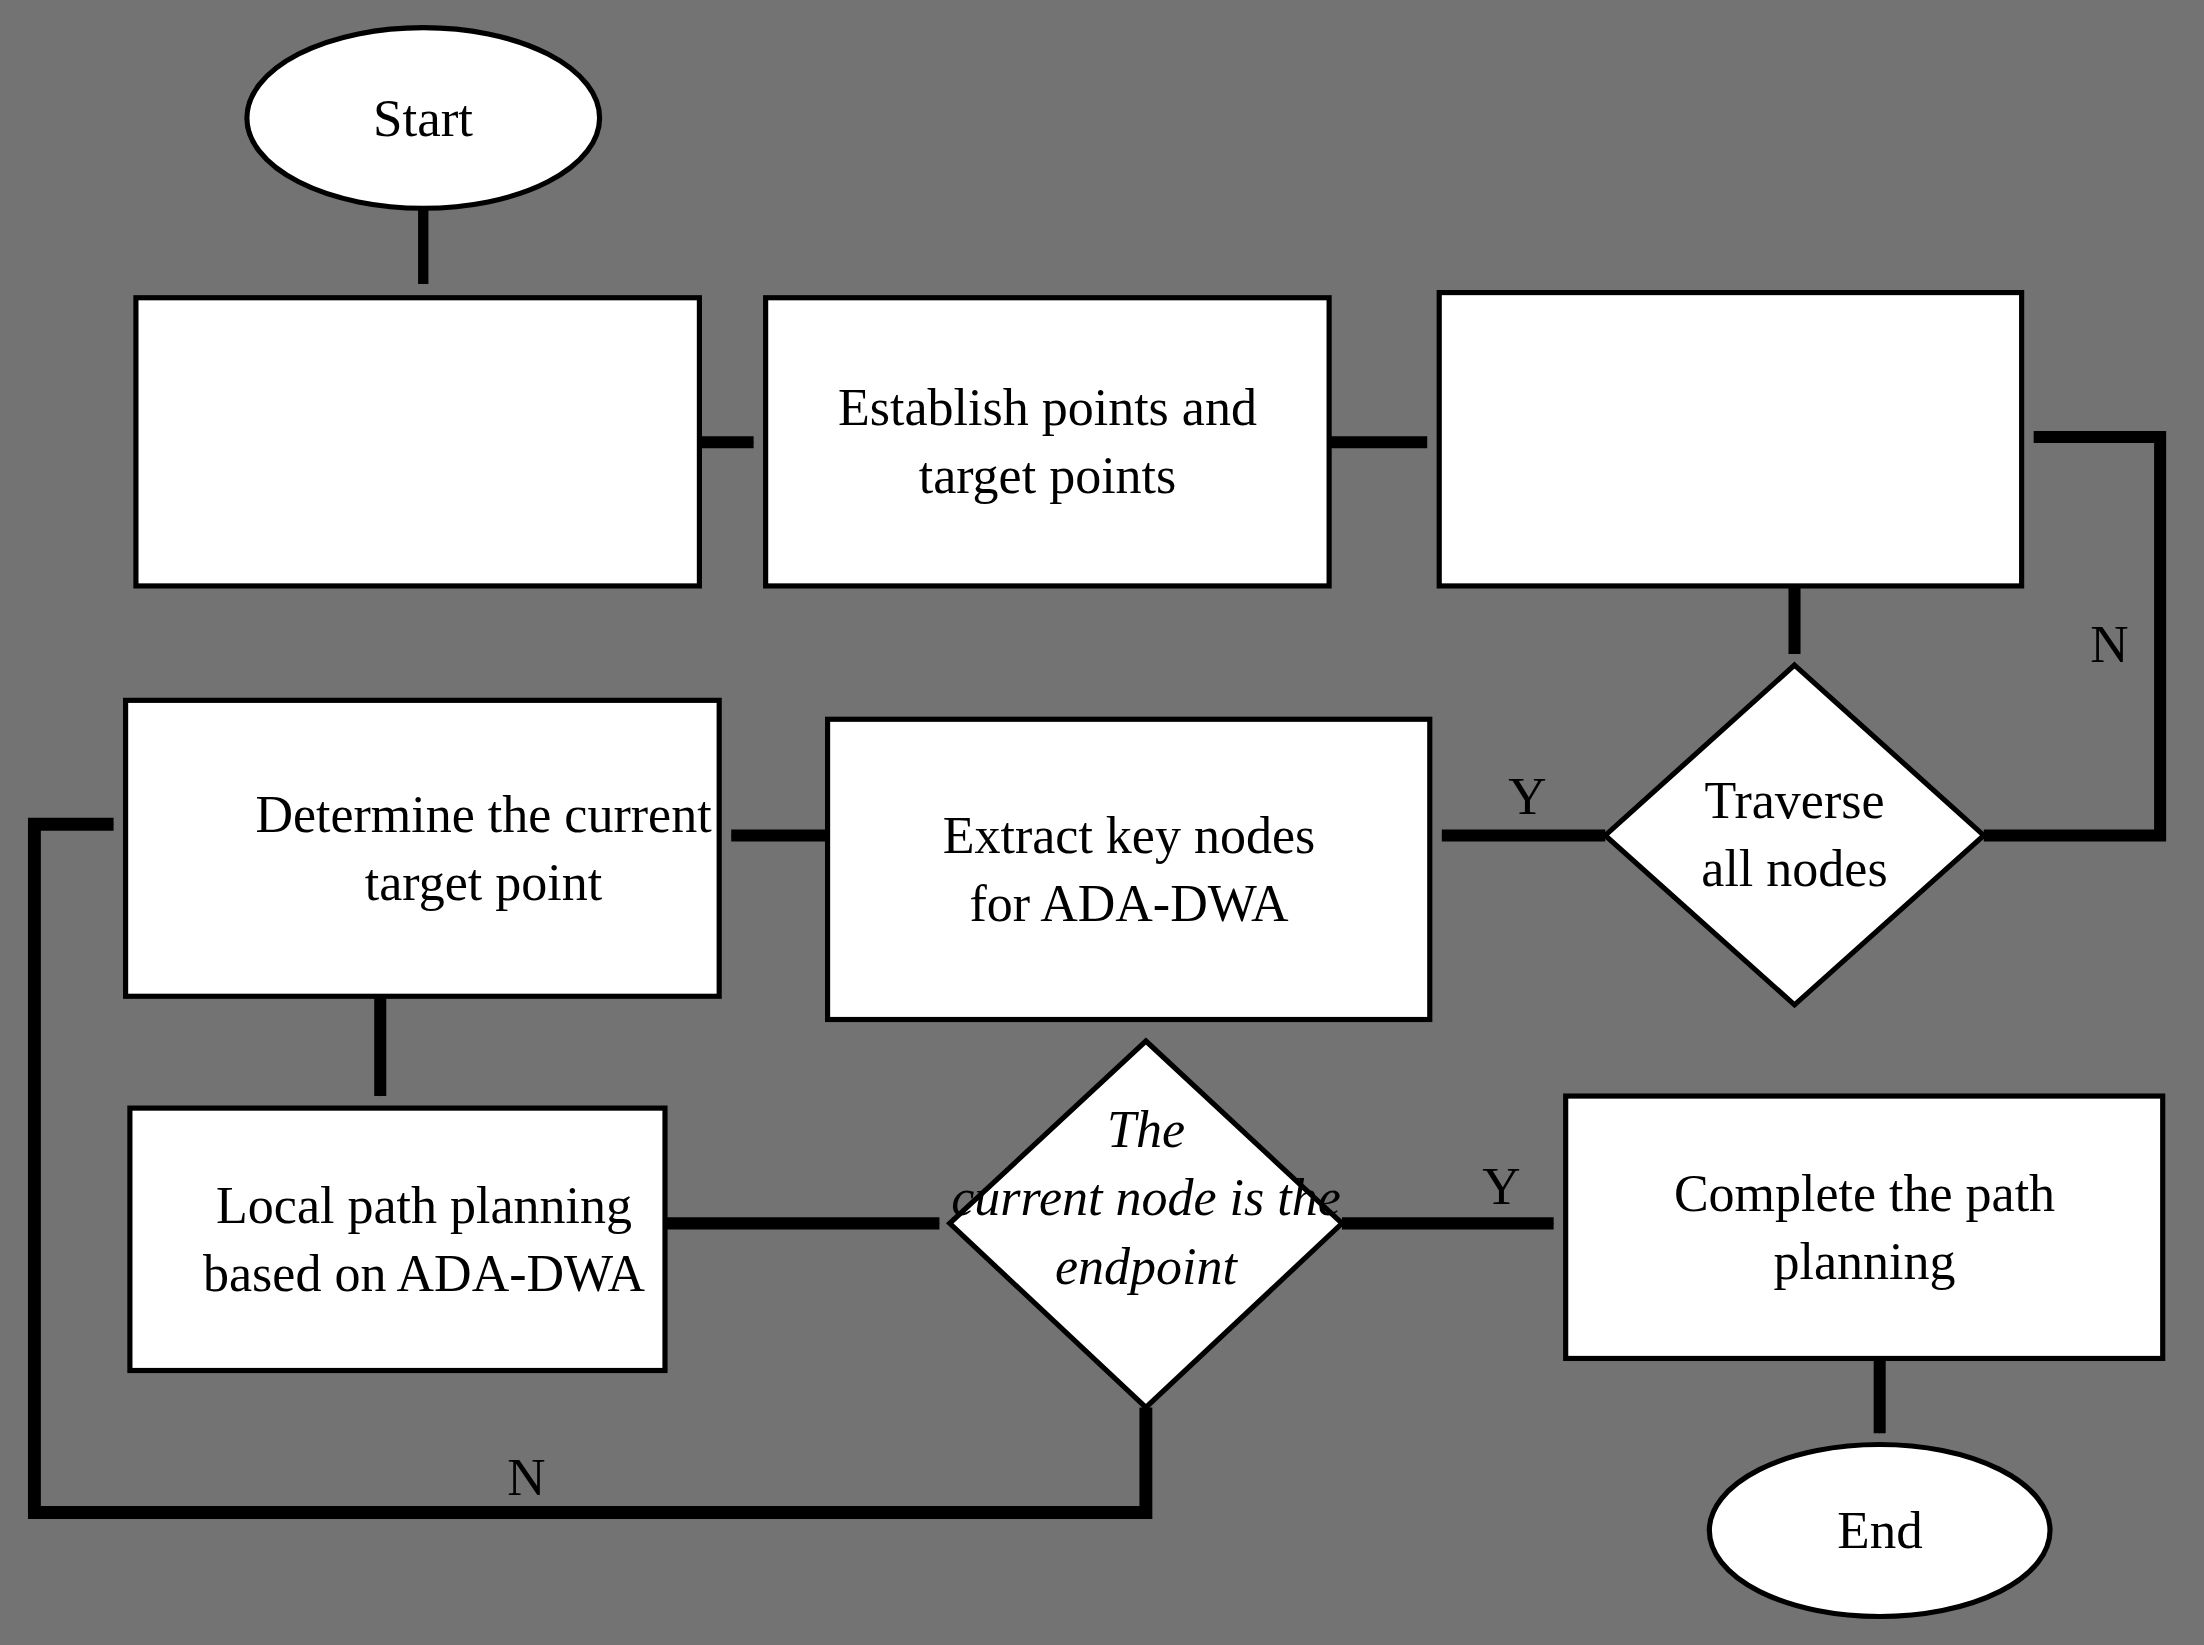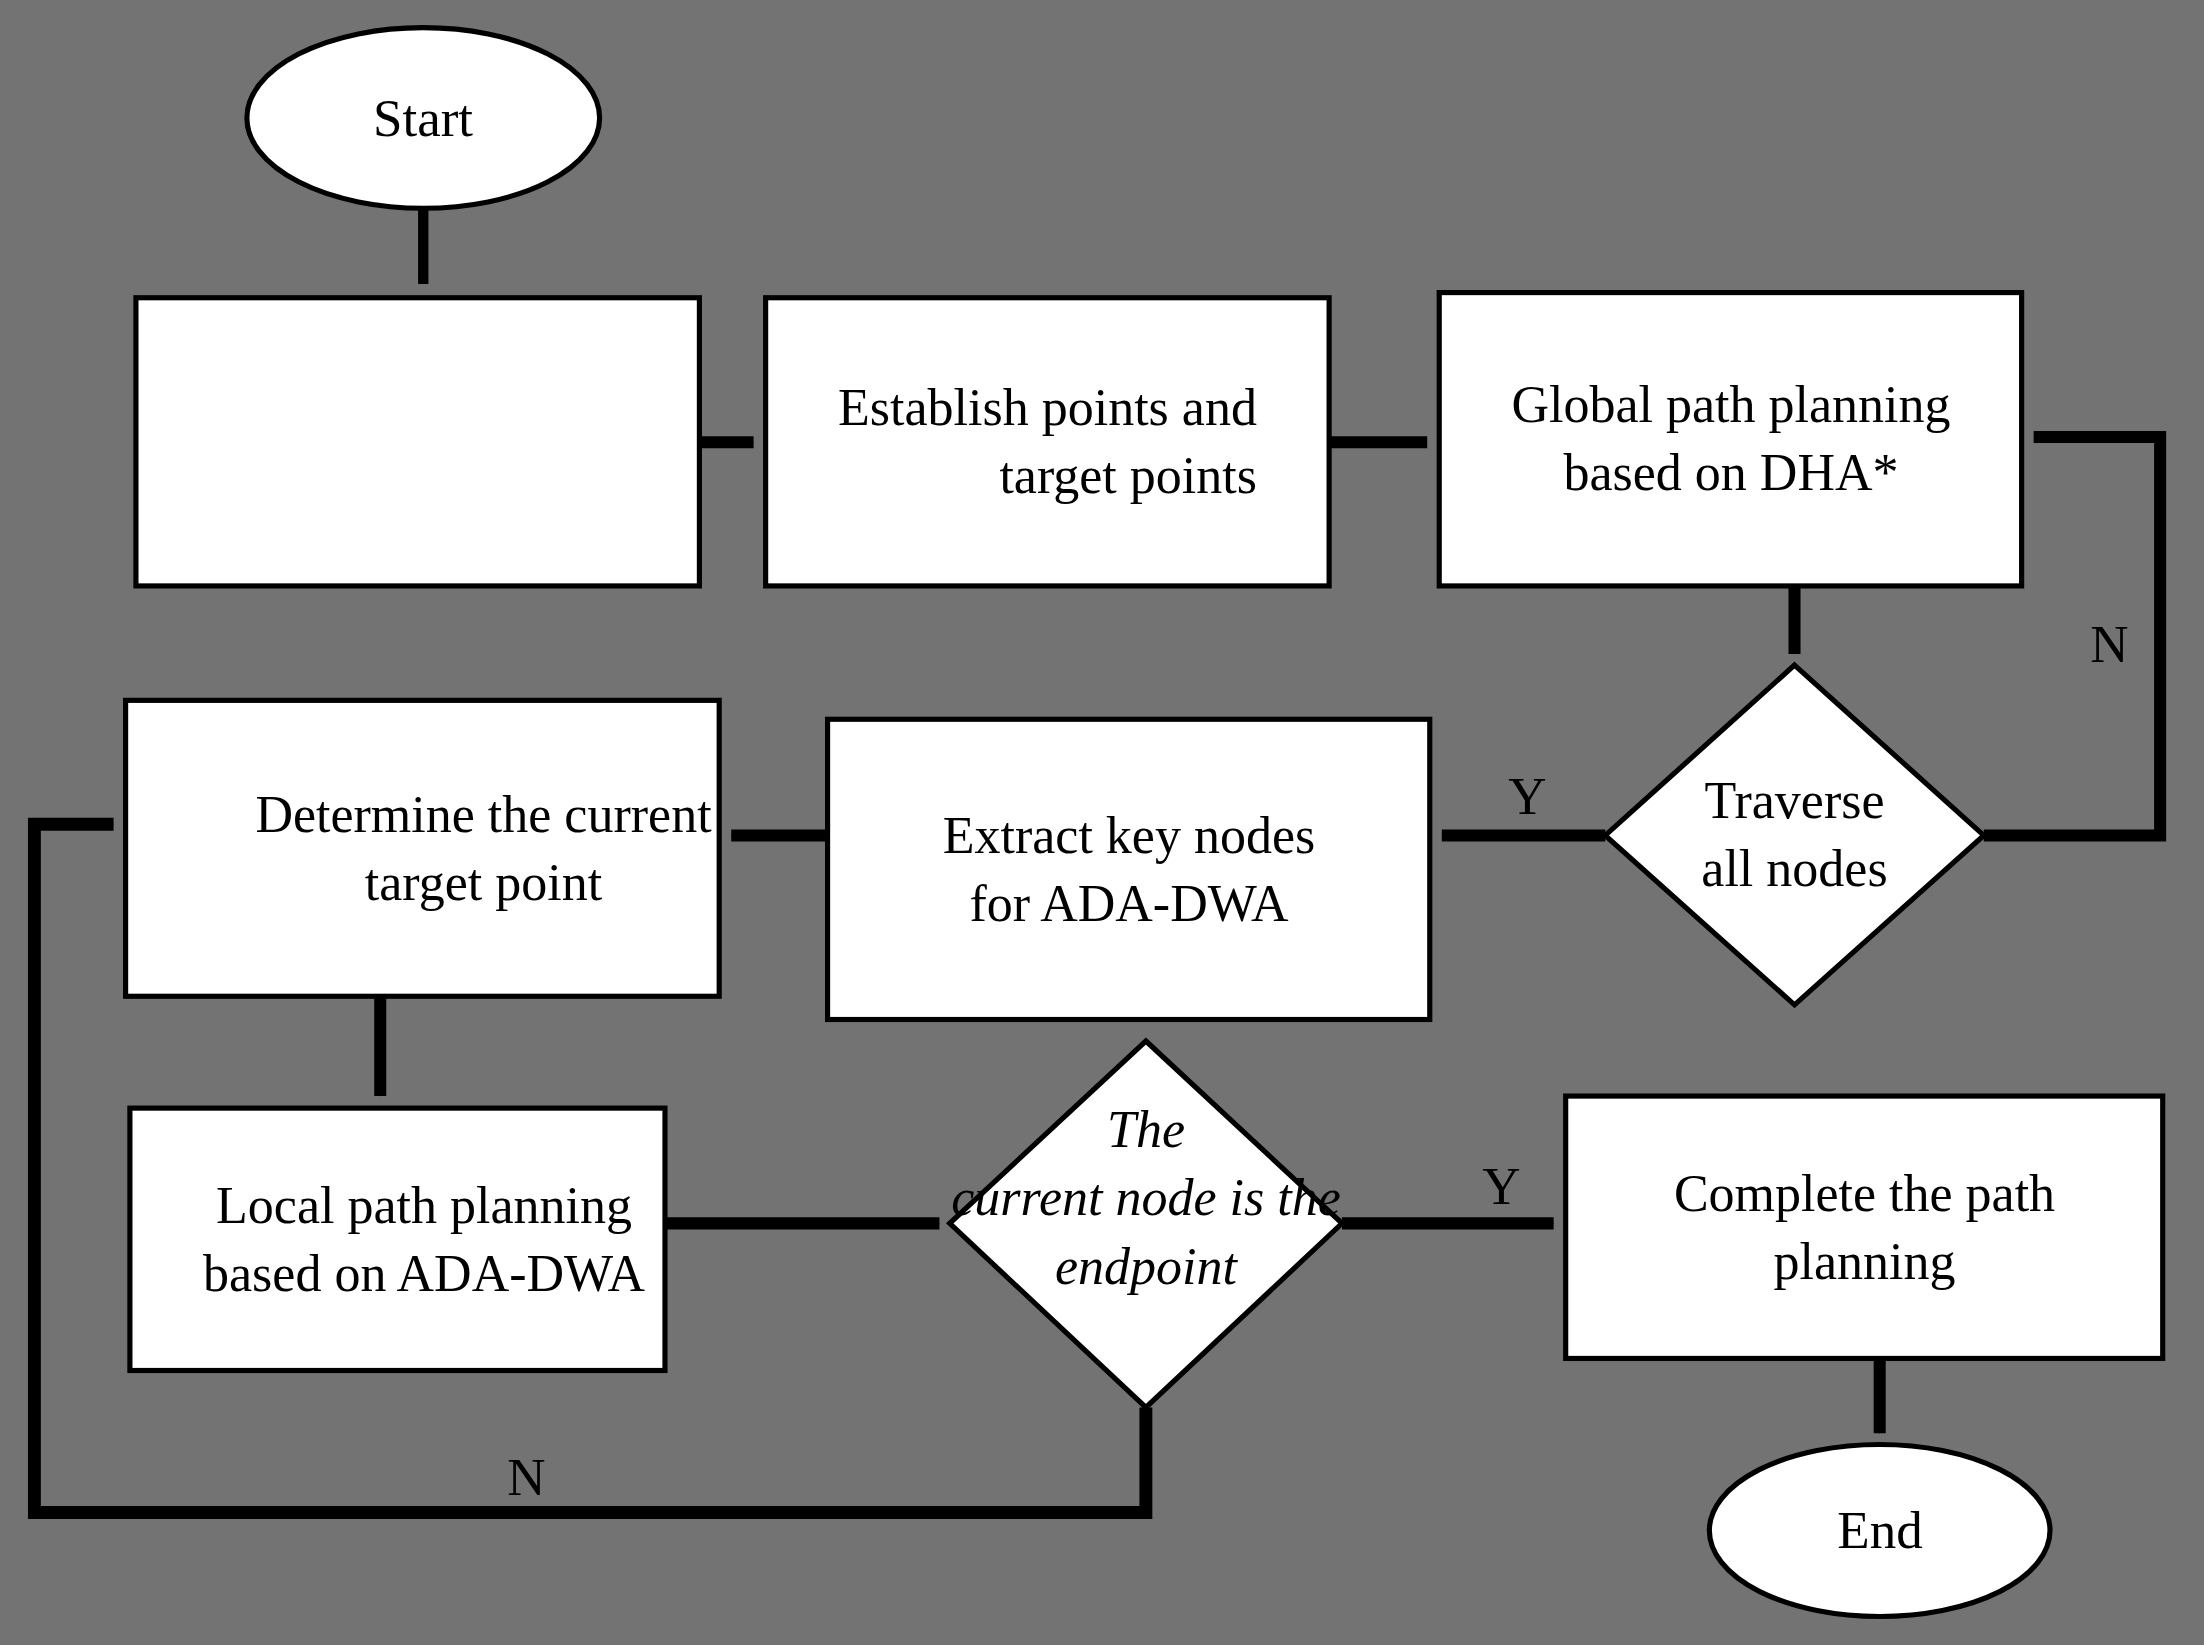--- a/index.html
+++ b/index.html
@@ -107,25 +107,23 @@
     <line x1="1560" y1="1422" x2="1806" y2="1422" stroke="#000000" stroke-width="14" marker-end="url(#arrowhead)"></line>
 
     <line x1="2185" y1="1579" x2="2185" y2="1666" stroke="#000000" stroke-width="14" marker-end="url(#arrowhead)"></line>
 
     <polyline points="1332,1636 1332,1758 40,1758 40,958 132,958" fill="none" stroke="#000000" stroke-width="15" marker-end="url(#arrowhead)"></polyline>
   </svg>
 
   <div class="node-label" style="left:251px; top:71px; width:344px; height:95px; font-size:53px;">Start</div>
 
 
-  <div class="node-label" style="left:770px; top:306px; width:555px; height:271px;text-align:right;">Establish points and
+  <div class="node-label" style="left:770px; top:306px; width:555px; height:271px;">Establish points and
 target points</div>
 
-  <div class="node-label" style="left:1444px; top:301px; width:574px; height:276px;">Global path planning
-based on DHA*</div>
 
   <div class="node-label" style="left:1631px; top:762px; width:327px; height:146px;">Traverse
 all nodes</div>
 
   <div class="node-label" style="left:832px; top:728px; width:594px; height:283px;">Extract key nodes
 for ADA-DWA</div>
 
   <div class="node-label" style="left:130px; top:709px; width:707px; height:279px;">Determine the current
 target point</div>
 

